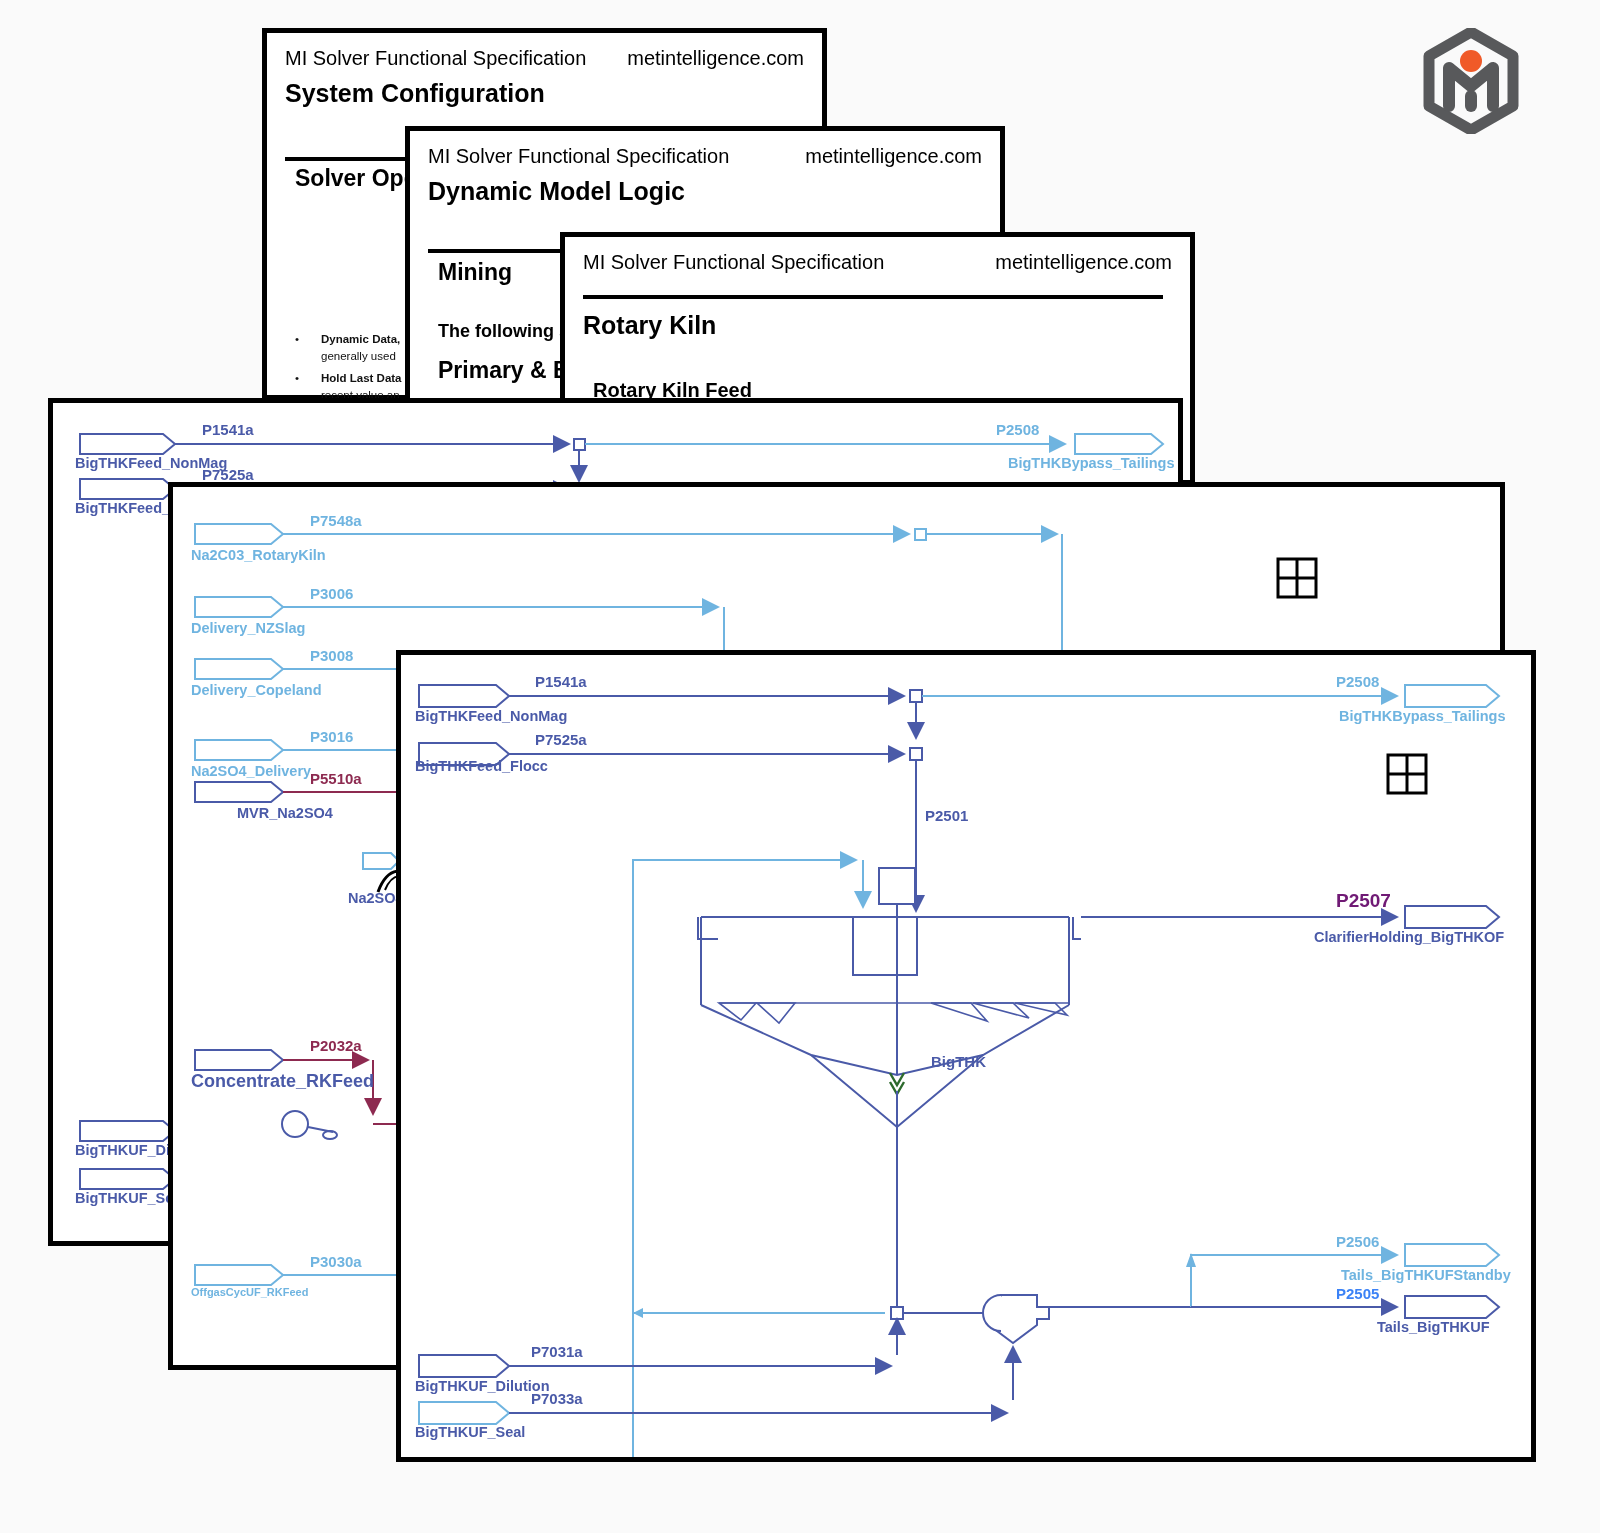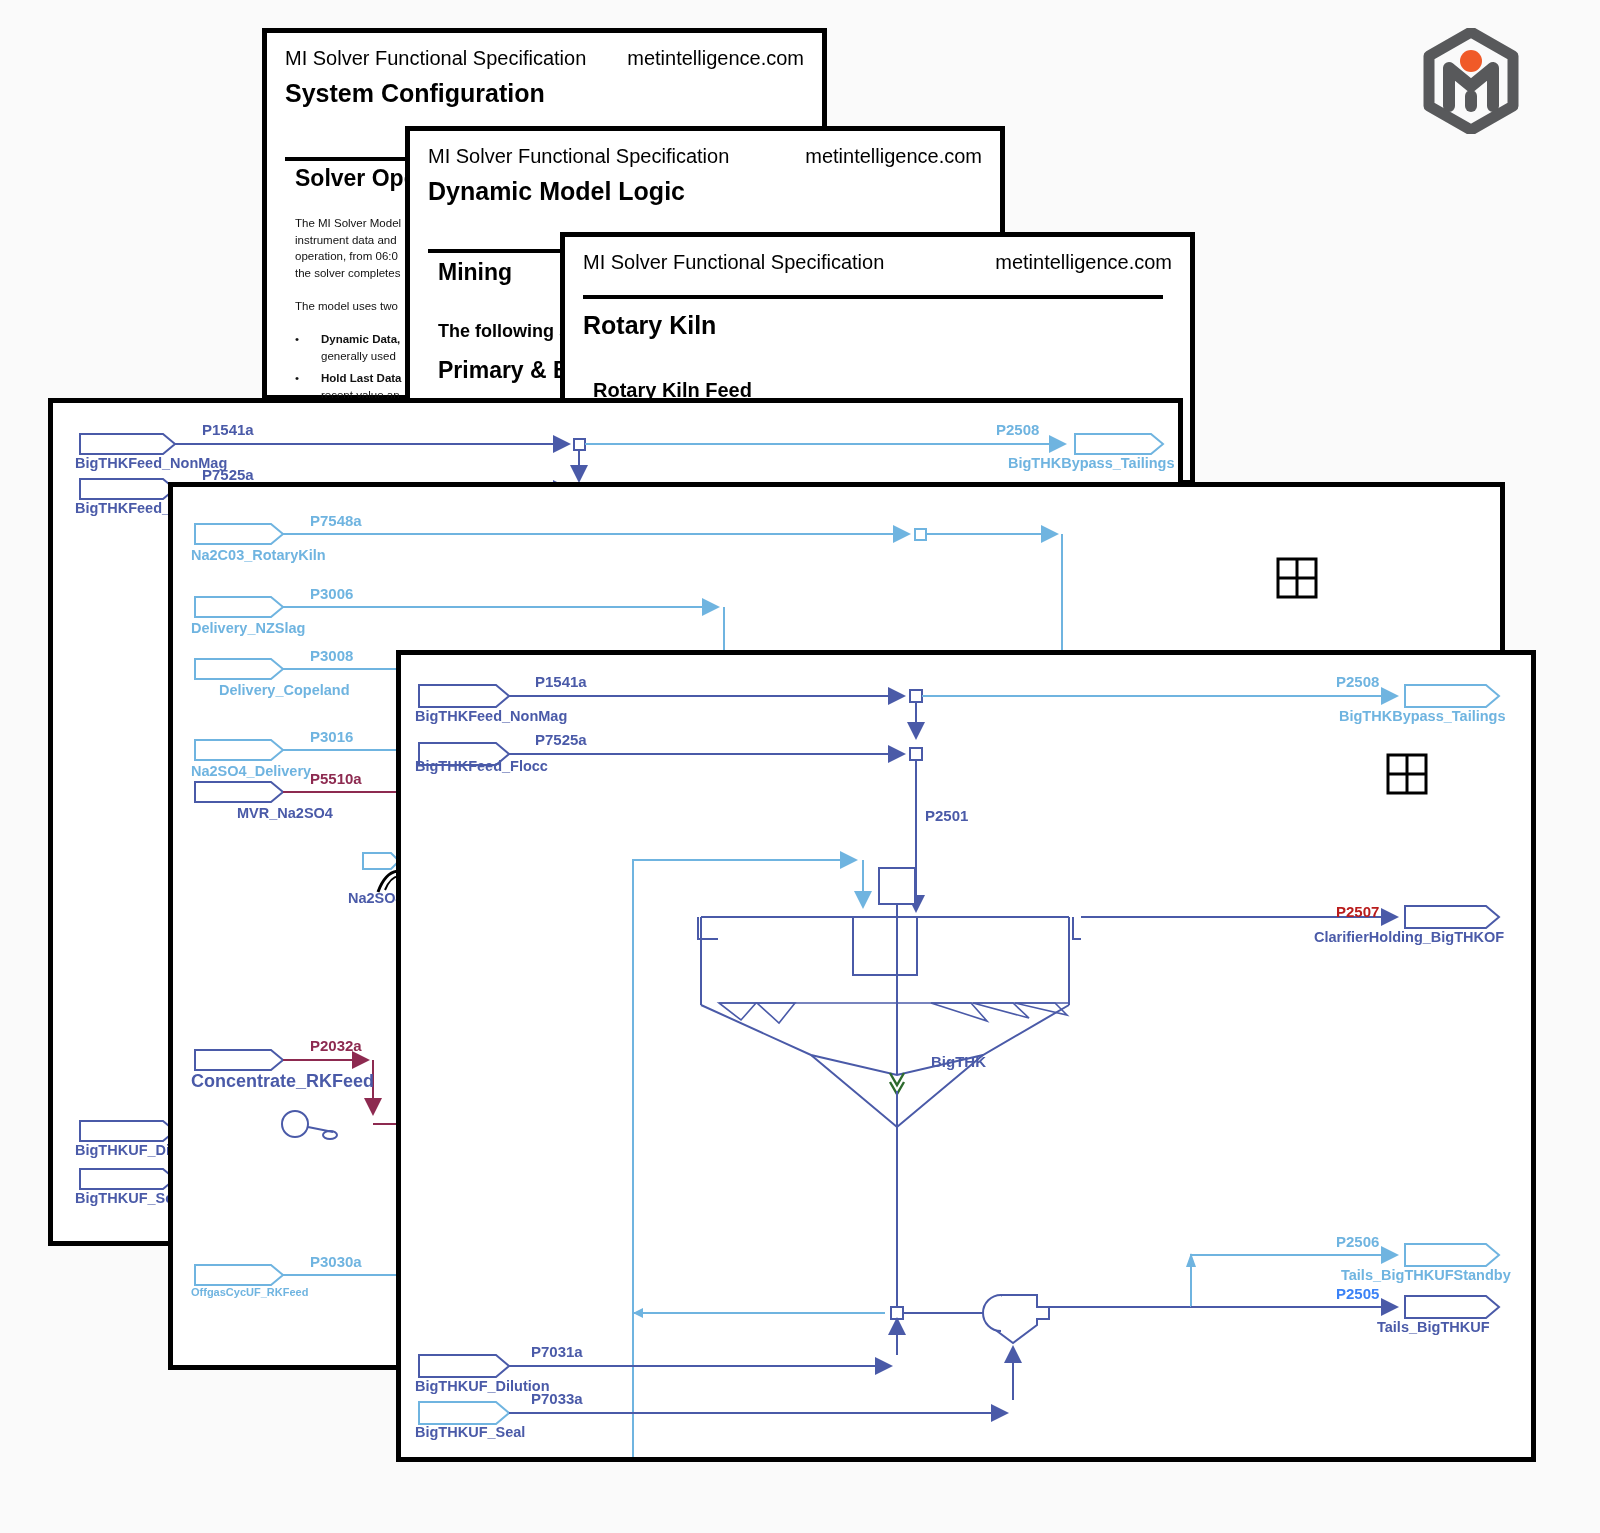--- a/index.html
+++ b/index.html
@@ -73,26 +73,20 @@
 </div>
 
 <div class="panel" style="left:262px;top:28px;width:565px;height:372px;z-index:10;">
   <div class="doc-head">
     <span class="doc-spec">MI Solver Functional Specification</span>
     <span class="doc-site">metintelligence.com</span>
   </div>
   <div class="doc-title">System Configuration</div>
   <div class="doc-rule" style="width:505px;top:124px;"></div>
   <div class="doc-h2" style="top:132px;">Solver Oper</div>
-  <div class="doc-body" style="top:182px;width:150px;">The MI Solver Model
-instrument data and
-operation, from 06:0
-the solver completes
-
-The model uses two</div>
   <div class="doc-bullets" style="top:292px;width:150px;">
     <div class="bullet-row">
       <span class="bullet-dot">•</span>
       <span class="bullet-text"><b>Dynamic Data,</b><span>
 generally used</span></span>
     </div>
     <div class="bullet-row">
       <span class="bullet-dot">•</span>
       <span class="bullet-text"><b>Hold Last Data</b><span>
 recent value an</span></span>
@@ -237,21 +231,21 @@
         <rect x="1105" y="72" width="38" height="38" fill="#fff" stroke="#000" stroke-width="3"></rect>
         <line x1="1124" y1="72" x2="1124" y2="110" stroke="#000" stroke-width="3"></line>
         <line x1="1105" y1="91" x2="1143" y2="91" stroke="#000" stroke-width="3"></line>
       </g>
     </svg>
     <div style="position:absolute;left:137px;top:25px;font-size:15px;color:#6fb4e0;font-weight:bold;">P7548a</div>
     <div style="position:absolute;left:18px;top:60px;font-size:14.5px;color:#6fb4e0;font-weight:bold;">Na2C03_RotaryKiln</div>
     <div style="position:absolute;left:137px;top:98px;font-size:15px;color:#6fb4e0;font-weight:bold;">P3006</div>
     <div style="position:absolute;left:18px;top:133px;font-size:14.5px;color:#6fb4e0;font-weight:bold;">Delivery_NZSlag</div>
     <div style="position:absolute;left:137px;top:160px;font-size:15px;color:#6fb4e0;font-weight:bold;">P3008</div>
-    <div style="position:absolute;left:18px;top:195px;font-size:14.5px;color:#6fb4e0;font-weight:bold;margin-left:28px;">Delivery_Copeland</div>
+    <div style="position:absolute;left:18px;top:195px;font-size:14.5px;color:#6fb4e0;font-weight:bold;">Delivery_Copeland</div>
     <div style="position:absolute;left:137px;top:241px;font-size:15px;color:#6fb4e0;font-weight:bold;">P3016</div>
     <div style="position:absolute;left:18px;top:276px;font-size:14.5px;color:#6fb4e0;font-weight:bold;text-align:center;">Na2SO4_Delivery</div>
     <div style="position:absolute;left:137px;top:283px;font-size:15px;color:#8d2a50;font-weight:bold;">P5510a</div>
     <div style="position:absolute;left:18px;top:318px;font-size:14.5px;color:#4a5aa8;font-weight:bold;margin-left:46px;">MVR_Na2SO4</div>
     <div style="position:absolute;left:175px;top:403px;font-size:14.5px;color:#4a5aa8;font-weight:bold;">Na2SO4</div>
     <div style="position:absolute;left:137px;top:550px;font-size:15px;color:#8d2a50;font-weight:bold;">P2032a</div>
     <div style="position:absolute;left:18px;top:584px;font-size:18px;color:#4a5aa8;font-weight:bold;">Concentrate_RKFeed</div>
     <div style="position:absolute;left:137px;top:766px;font-size:15px;color:#6fb4e0;font-weight:bold;">P3030a</div>
     <div style="position:absolute;left:18px;top:799px;font-size:11px;color:#6fb4e0;font-weight:bold;">OffgasCycUF_RKFeed</div>
   </div>
@@ -380,21 +374,21 @@
     <div style="position:absolute;left:134px;top:18px;font-size:15px;color:#4a5aa8;font-weight:bold;">P1541a</div>
     <div style="position:absolute;left:14px;top:53px;font-size:14.5px;color:#4a5aa8;font-weight:bold;">BigTHKFeed_NonMag</div>
     <div style="position:absolute;left:134px;top:76px;font-size:15px;color:#4a5aa8;font-weight:bold;">P7525a</div>
     <div style="position:absolute;left:14px;top:103px;font-size:14.5px;color:#4a5aa8;font-weight:bold;">BigTHKFeed_Flocc</div>
 
     <div style="position:absolute;left:524px;top:152px;font-size:15px;color:#4a5aa8;font-weight:bold;">P2501</div>
 
     <div style="position:absolute;left:935px;top:18px;font-size:15px;color:#6fb4e0;font-weight:bold;">P2508</div>
     <div style="position:absolute;left:938px;top:53px;font-size:14.5px;color:#6fb4e0;font-weight:bold;">BigTHKBypass_Tailings</div>
 
-    <div style="position:absolute;left:935px;top:248px;font-size:15px;color:#b91c1c;font-weight:bold;">P2507</div>
+    <div style="position:absolute;left:935px;top:235px;font-size:19px;color:#701a75;font-weight:bold;">P2507</div>
     <div style="position:absolute;left:913px;top:274px;font-size:14.5px;color:#4a5aa8;font-weight:bold;">ClarifierHolding_BigTHKOF</div>
 
     <div style="position:absolute;left:530px;top:398px;font-size:15px;color:#4a5aa8;font-weight:bold;">BigTHK</div>
 
     <div style="position:absolute;left:935px;top:578px;font-size:15px;color:#6fb4e0;font-weight:bold;">P2506</div>
     <div style="position:absolute;left:940px;top:612px;font-size:14.5px;color:#6fb4e0;font-weight:bold;">Tails_BigTHKUFStandby</div>
 
     <div style="position:absolute;left:935px;top:630px;font-size:15px;color:#3b82f6;font-weight:bold;">P2505</div>
     <div style="position:absolute;left:976px;top:664px;font-size:14.5px;color:#4a5aa8;font-weight:bold;">Tails_BigTHKUF</div>
 

